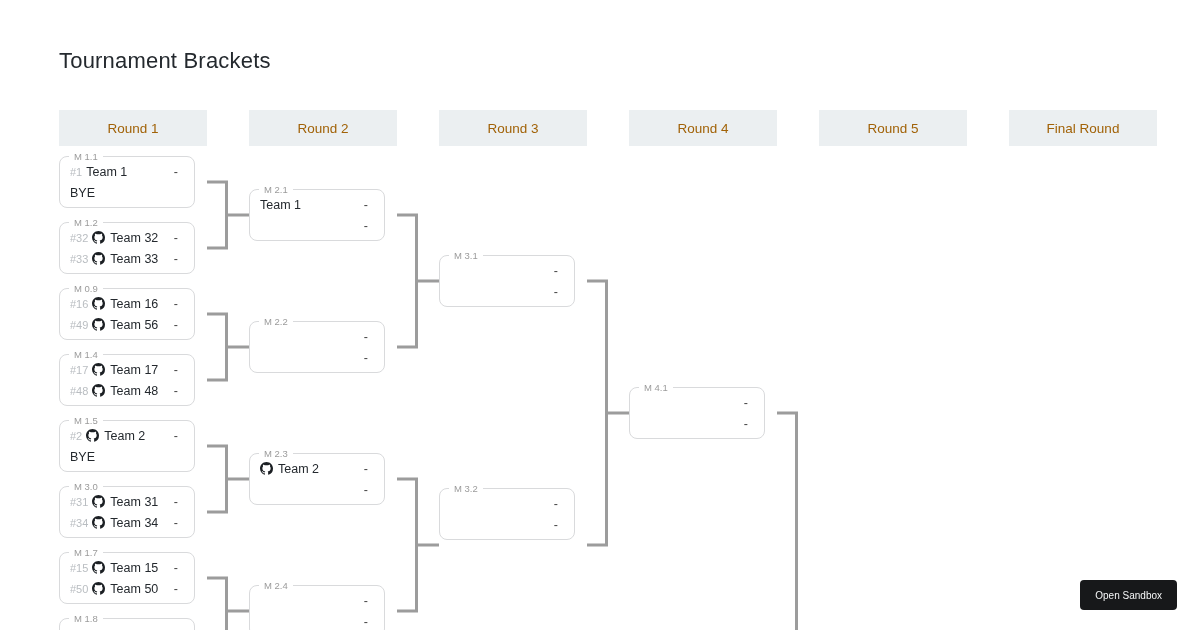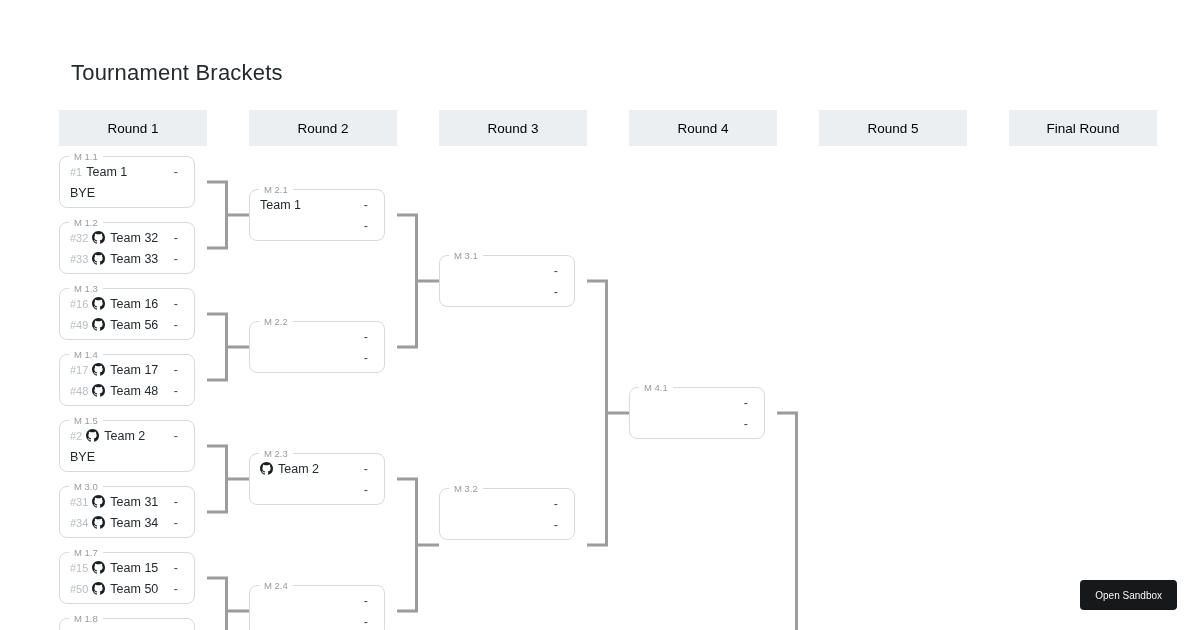--- a/index.html
+++ b/index.html
@@ -2,26 +2,26 @@
 <html><head>
 <meta charset="utf-8">
 <style>
   html,body{margin:0;padding:0;}
   body{
     width:1200px;height:630px;position:relative;overflow:hidden;
     background:#ffffff;font-family:"Liberation Sans",sans-serif;
     -webkit-font-smoothing:antialiased;
   }
   .page-title{
-    position:absolute;left:59px;top:48px;margin:12px;
+    position:absolute;left:59px;top:48px;margin:0;
     font-size:22px;font-weight:400;color:#24292e;letter-spacing:.2px;
   }
   .round-header{
     position:absolute;top:110px;width:148px;height:36px;
-    background:#ebeff1;color:#000000;font-size:13.5px;
+    background:#ebeff1;color:#a16207;font-size:13.5px;
     display:flex;align-items:center;justify-content:center;
   }
   .connectors{position:absolute;left:0;top:0;pointer-events:none;}
   .match{
     position:absolute;width:136px;height:52px;box-sizing:border-box;
     border:1px solid #d9dadc;border-radius:8px;background:#fff;
     padding-top:4px;
   }
   .mlabel{
     position:absolute;top:-7px;left:9px;background:#fff;
@@ -99,21 +99,21 @@
         <svg viewBox="0 0 16 16">
           <path d="M8 0C3.58 0 0 3.58 0 8c0 3.54 2.29 6.53 5.47 7.59.4.07.55-.17.55-.38 0-.19-.01-.82-.01-1.49-2.01.37-2.53-.49-2.69-.94-.09-.23-.48-.94-.82-1.13-.28-.15-.68-.52-.01-.53.63-.01 1.08.58 1.23.82.72 1.21 1.87.87 2.33.66.07-.52.28-.87.51-1.07-1.78-.2-3.64-.89-3.64-3.95 0-.87.31-1.59.82-2.15-.08-.2-.36-1.02.08-2.12 0 0 .67-.21 2.2.82.64-.18 1.32-.27 2-.27s1.36.09 2 .27c1.53-1.04 2.2-.82 2.2-.82.44 1.1.16 1.92.08 2.12.51.56.82 1.27.82 2.15 0 3.07-1.87 3.75-3.65 3.95.29.25.54.73.54 1.48 0 1.07-.01 1.93-.01 2.2 0 .21.15.46.55.38A8.01 8.01 0 0 0 16 8c0-4.42-3.58-8-8-8z"></path>
         </svg>
       </span>
     <span class="tname">Team 33</span>
     <span class="score">-</span>
   </div>
 </div>
 
 <div class="match" style="left:59px;top:288px">
-  <span class="mlabel">M 1.3</span>
+  <span class="mlabel">M 0.9</span>
   <div class="slot">
     <span class="seed">#16</span>
     <span class="gicon">
         <svg viewBox="0 0 16 16">
           <path d="M8 0C3.58 0 0 3.58 0 8c0 3.54 2.29 6.53 5.47 7.59.4.07.55-.17.55-.38 0-.19-.01-.82-.01-1.49-2.01.37-2.53-.49-2.69-.94-.09-.23-.48-.94-.82-1.13-.28-.15-.68-.52-.01-.53.63-.01 1.08.58 1.23.82.72 1.21 1.87.87 2.33.66.07-.52.28-.87.51-1.07-1.78-.2-3.64-.89-3.64-3.95 0-.87.31-1.59.82-2.15-.08-.2-.36-1.02.08-2.12 0 0 .67-.21 2.2.82.64-.18 1.32-.27 2-.27s1.36.09 2 .27c1.53-1.04 2.2-.82 2.2-.82.44 1.1.16 1.92.08 2.12.51.56.82 1.27.82 2.15 0 3.07-1.87 3.75-3.65 3.95.29.25.54.73.54 1.48 0 1.07-.01 1.93-.01 2.2 0 .21.15.46.55.38A8.01 8.01 0 0 0 16 8c0-4.42-3.58-8-8-8z"></path>
         </svg>
       </span>
     <span class="tname">Team 16</span>
     <span class="score">-</span>
   </div>

